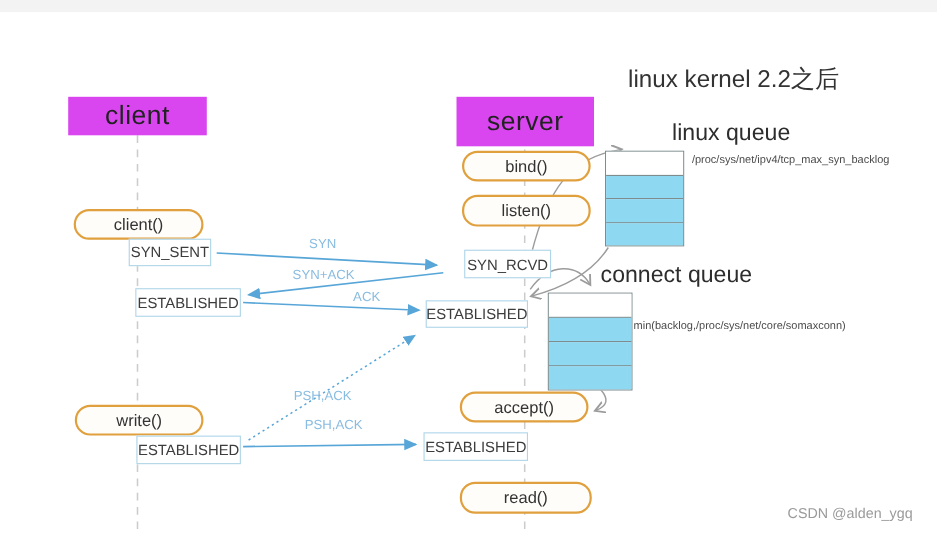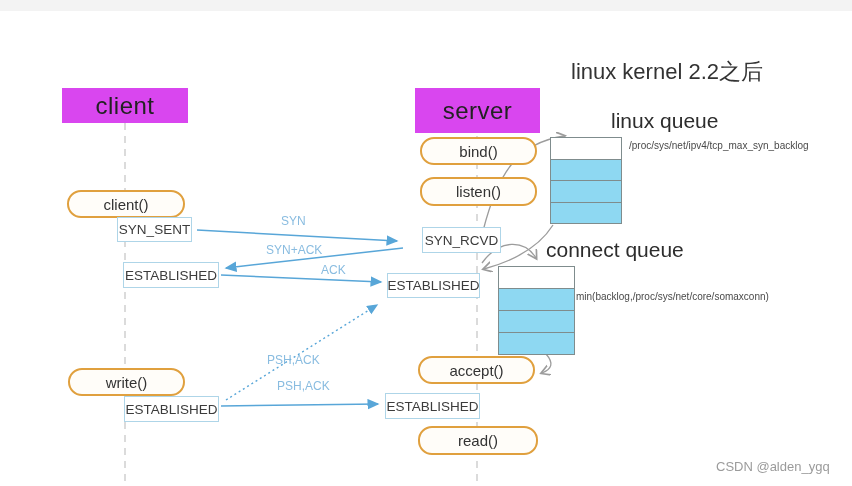--- a/index.html
+++ b/index.html
@@ -87,21 +87,21 @@
   <div class="abs state" style="left:123px;top:262px;width:94px;height:24px;">ESTABLISHED</div>
   <div class="abs pill" style="left:68px;top:368px;width:113px;height:24px;">write()</div>
   <div class="abs state" style="left:124px;top:396px;width:93px;height:24px;">ESTABLISHED</div>
 
   <div class="abs pill" style="left:420px;top:137px;width:113px;height:24px;">bind()</div>
   <div class="abs pill" style="left:420px;top:177px;width:113px;height:25px;">listen()</div>
   <div class="abs state" style="left:422px;top:227px;width:77px;height:24px;">SYN_RCVD</div>
   <div class="abs state" style="left:387px;top:273px;width:91px;height:23px;">ESTABLISHED</div>
   <div class="abs pill" style="left:418px;top:356px;width:113px;height:24px;">accept()</div>
   <div class="abs state" style="left:385px;top:393px;width:93px;height:24px;">ESTABLISHED</div>
-  <div class="abs pill" style="left:418px;top:426px;width:116px;height:25px;">read()</div>
+  <div class="abs pill" style="left:418px;top:438px;width:116px;height:25px;">read()</div>
 
   <div class="abs msg" style="left:281px;top:214px;">SYN</div>
   <div class="abs msg" style="left:266px;top:243px;">SYN+ACK</div>
   <div class="abs msg" style="left:321px;top:263px;">ACK</div>
   <div class="abs msg" style="left:267px;top:353px;">PSH,ACK</div>
   <div class="abs msg" style="left:277px;top:379px;">PSH,ACK</div>
 
   <div class="abs qtitle" style="left:611px;top:109px;">linux queue</div>
   <div class="abs queue" style="left:550px;top:137px;width:70px;height:85px;">
       <div class="qcell empty"></div>

